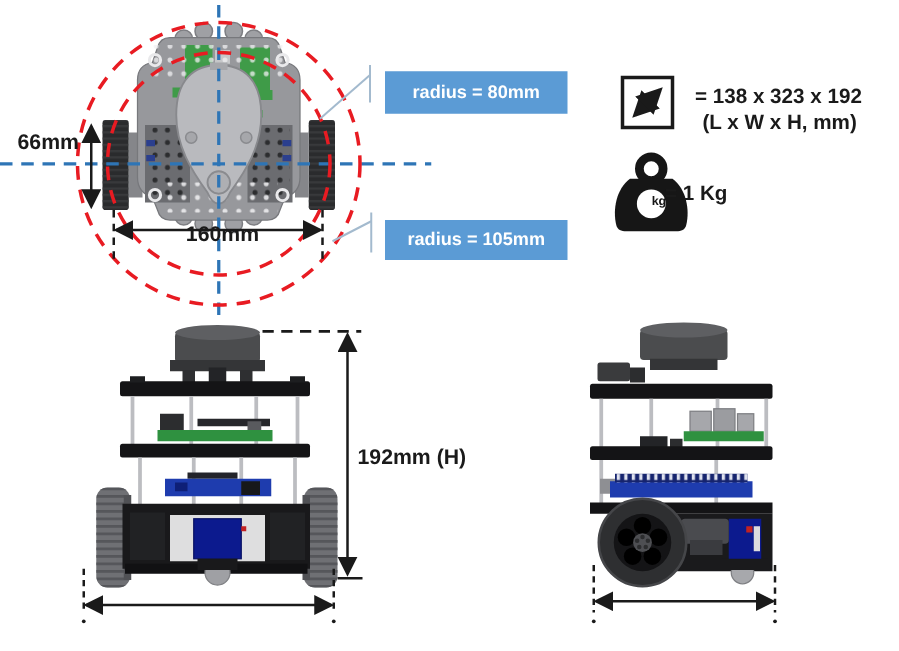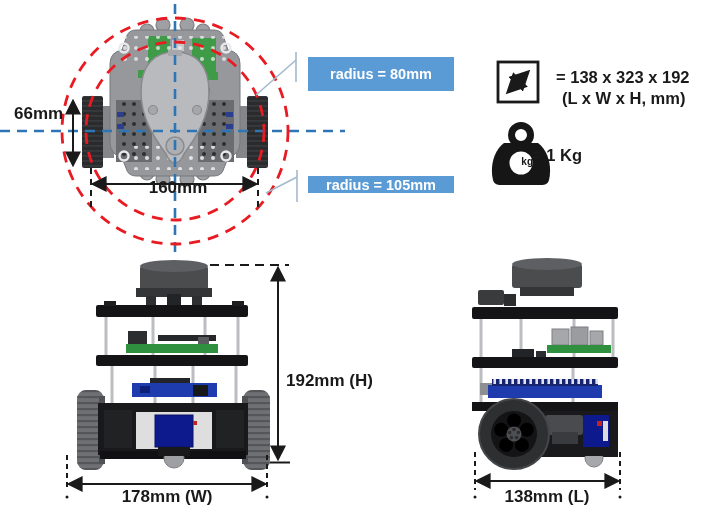--- a/index.html
+++ b/index.html
@@ -301,27 +301,25 @@
       <circle cx="620" cy="497" r="1.5" fill="#1a1a1a" stroke="none"></circle>
     </g>
   </svg>
 
   <div class="dim-label" style="left:14px; top:104px; width:54px; text-align:left;">66mm</div>
 
   <div class="dim-label ctr" style="left:134px; top:178px; width:88px;">160mm</div>
 
   <div class="callout-box" style="top:57px; height:34px;">radius = 80mm</div>
 
-  <div class="callout-box" style="top:176px; height:17px;">radius = 105mm</div>
+  <div class="callout-box" style="top:176px; height:32px;">radius = 105mm</div>
 
   <div class="spec-text" style="left:556px; top:68px;">= 138 x 323 x 192</div>
   <div class="spec-text" style="left:562px; top:89px;">(L x W x H, mm)</div>
 
   <div class="kg-label">kg</div>
   <div class="spec-text" style="left:532px; top:146px;">= 1 Kg</div>
 
-  <div class="dim-label" style="left:286px; top:356px;margin-top:15px;">192mm (H)</div>
-
-  <div class="dim-label ctr" style="left:105px; top:487px; width:124px;">178mm (W)</div>
-
-  <div class="dim-label ctr" style="left:485px; top:487px; width:124px;">138mm (L)</div>
+  <div class="dim-label" style="left:286px; top:356px;">192mm (H)</div>
+
+
 
 </div>
 
 </body></html>

